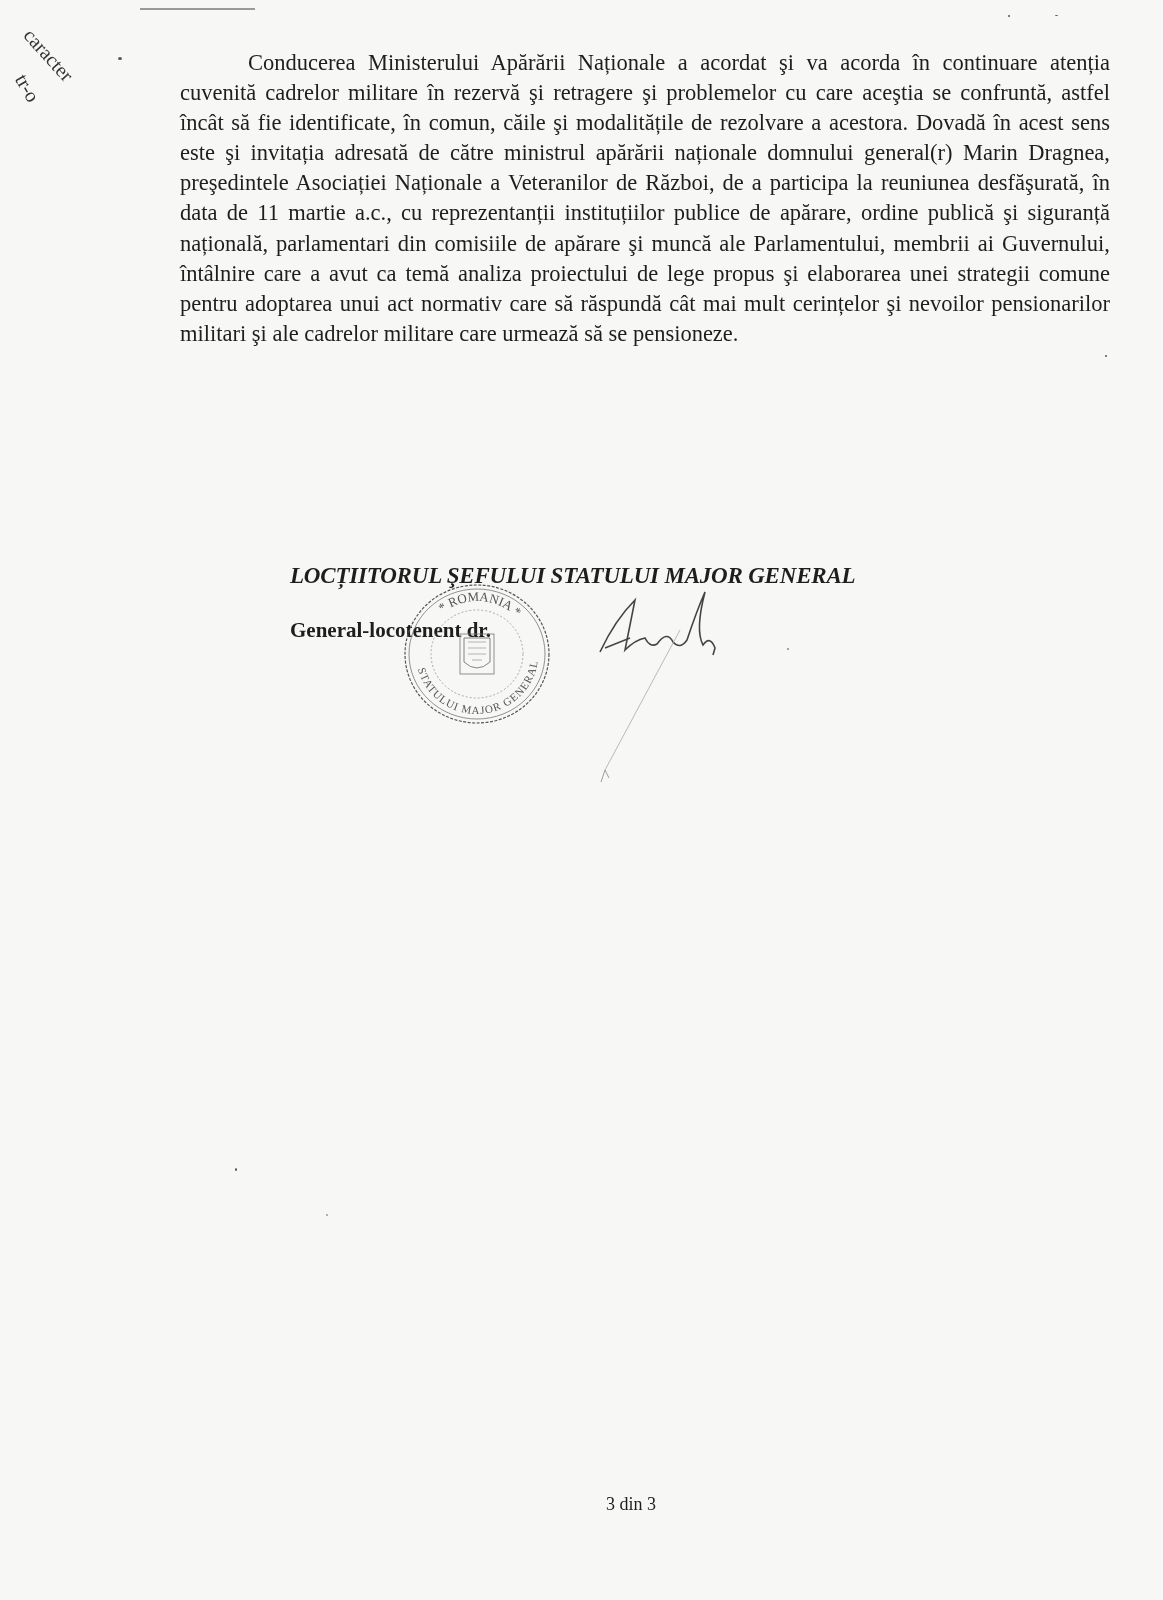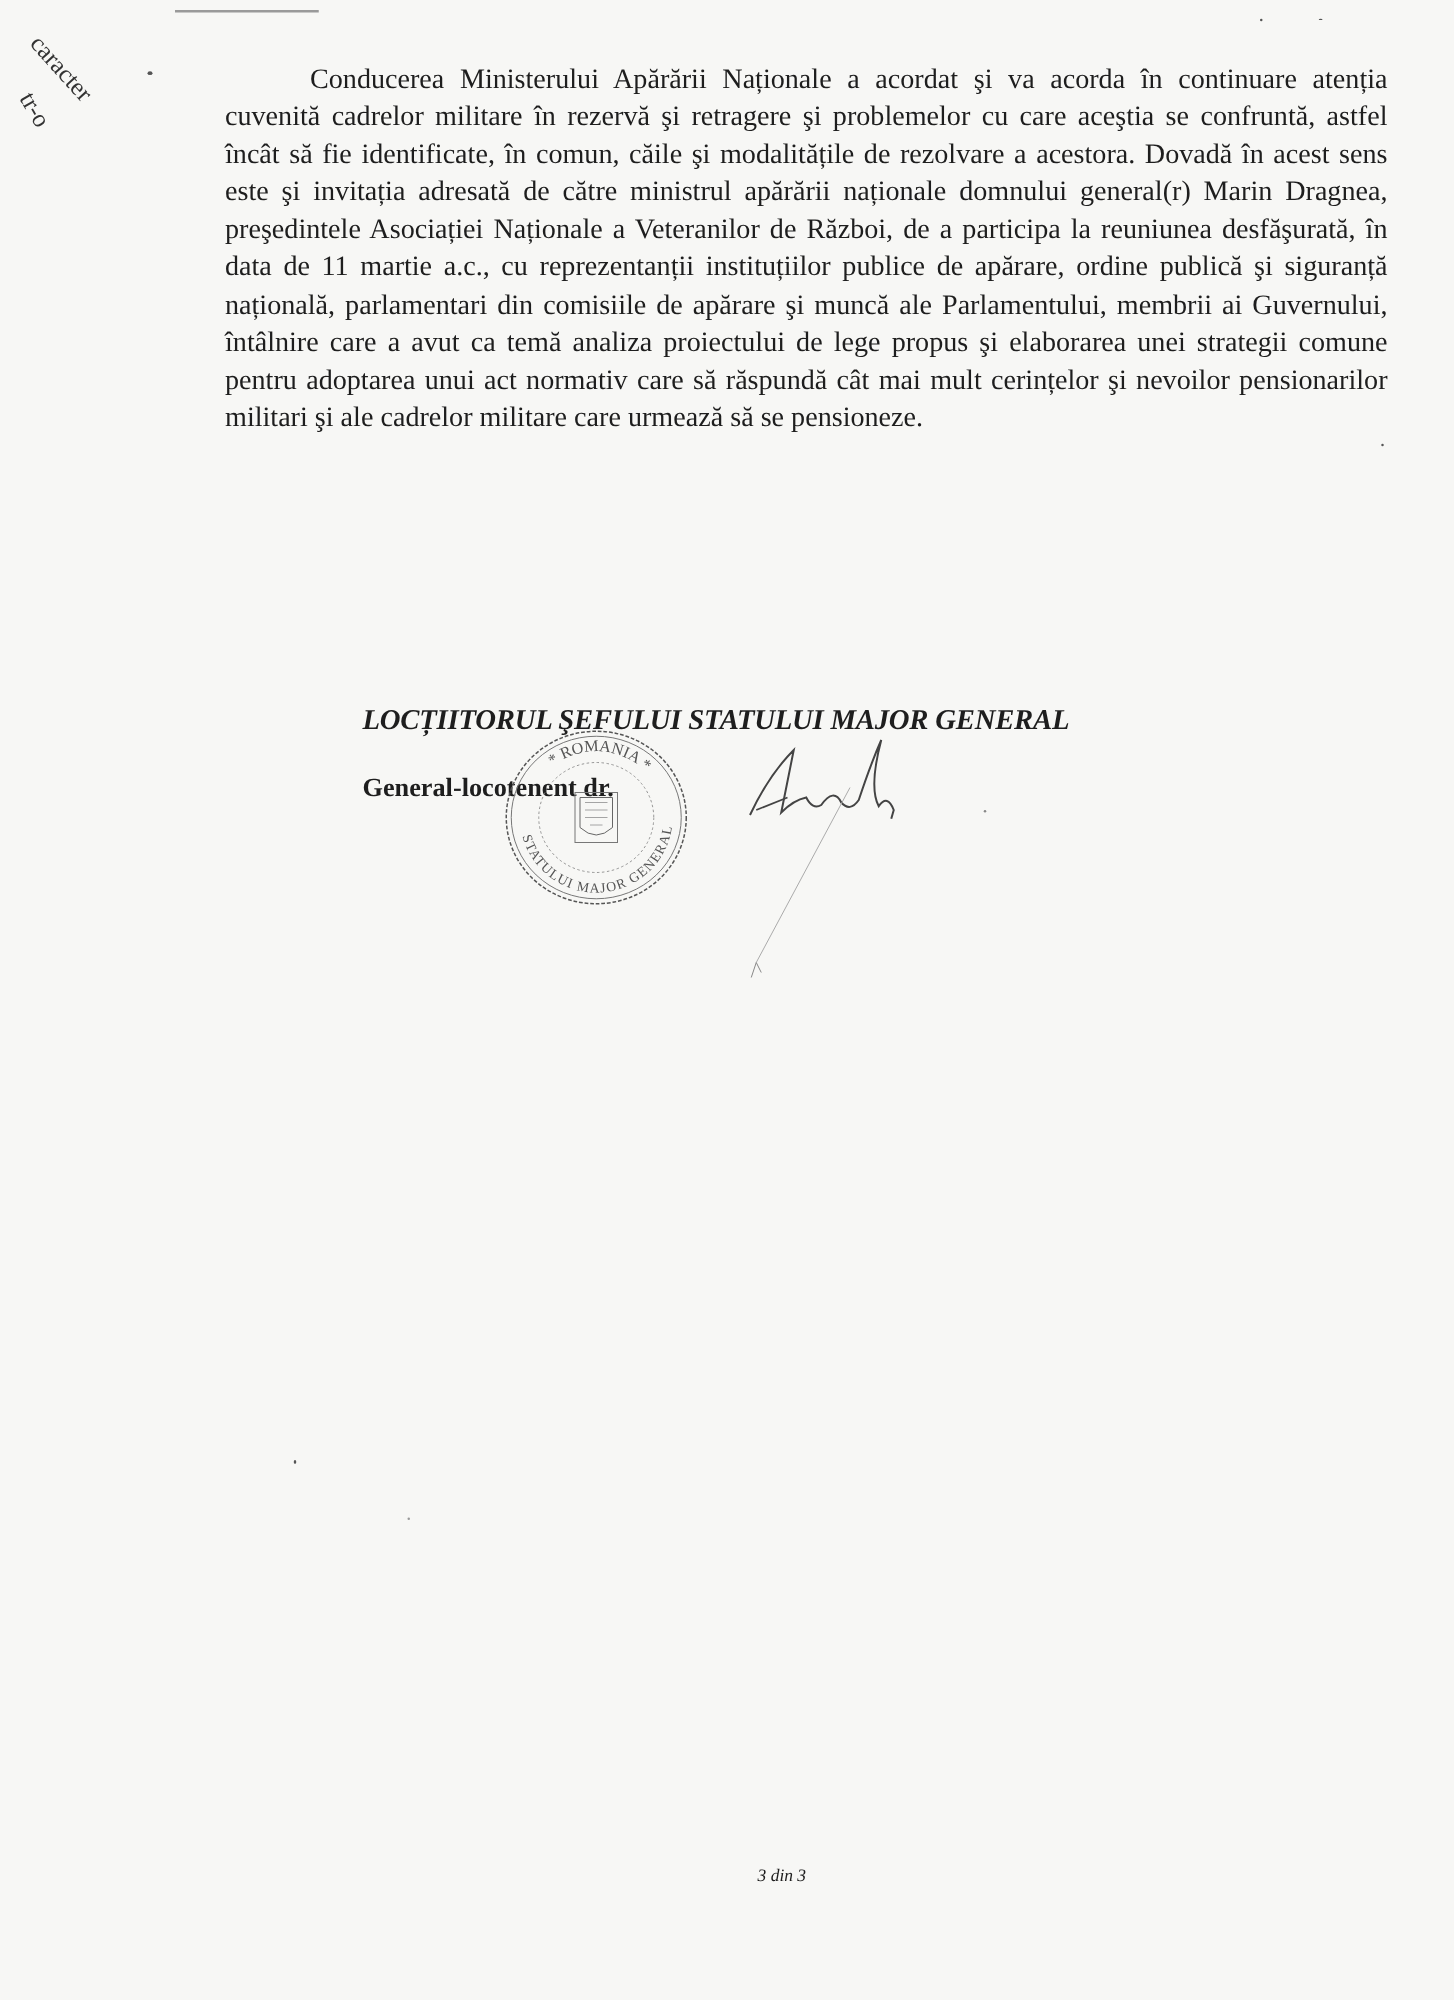--- a/index.html
+++ b/index.html
@@ -42,22 +42,21 @@
     font-weight: bold; font-size: 21px;
   }
   .seal {
     position: absolute; left: 402px; top: 582px; width: 150px; height: 145px;
   }
   .signature {
     position: absolute; left: 595px; top: 590px; width: 180px; height: 200px;
   }
   .page-number {
     position: absolute; left: 606px; top: 1494px;
-    font-size: 14px;
-    font-style: italic;
+    font-size: 18px;
   }
   .speck { position: absolute; background: #555; border-radius: 50%; }
 </style>
 </head>
 <body>
 
 <div class="top-rule"></div>
 
 <div class="stamp-fragment">caracter</div>
 <div class="stamp-fragment2">tr-o</div>

